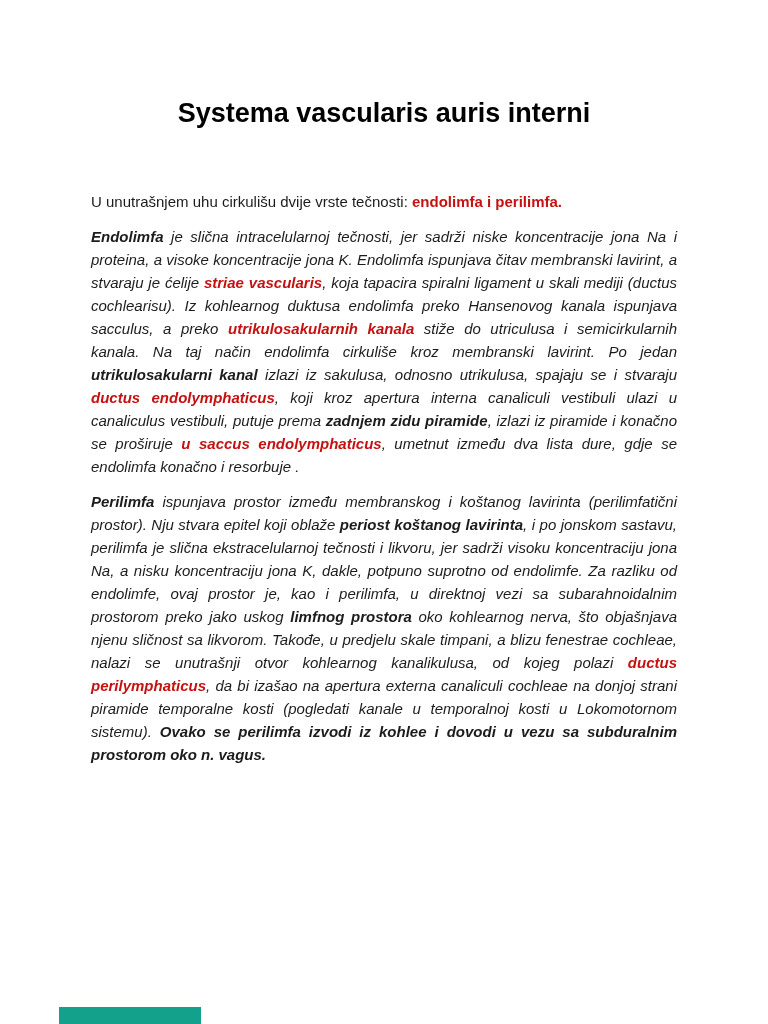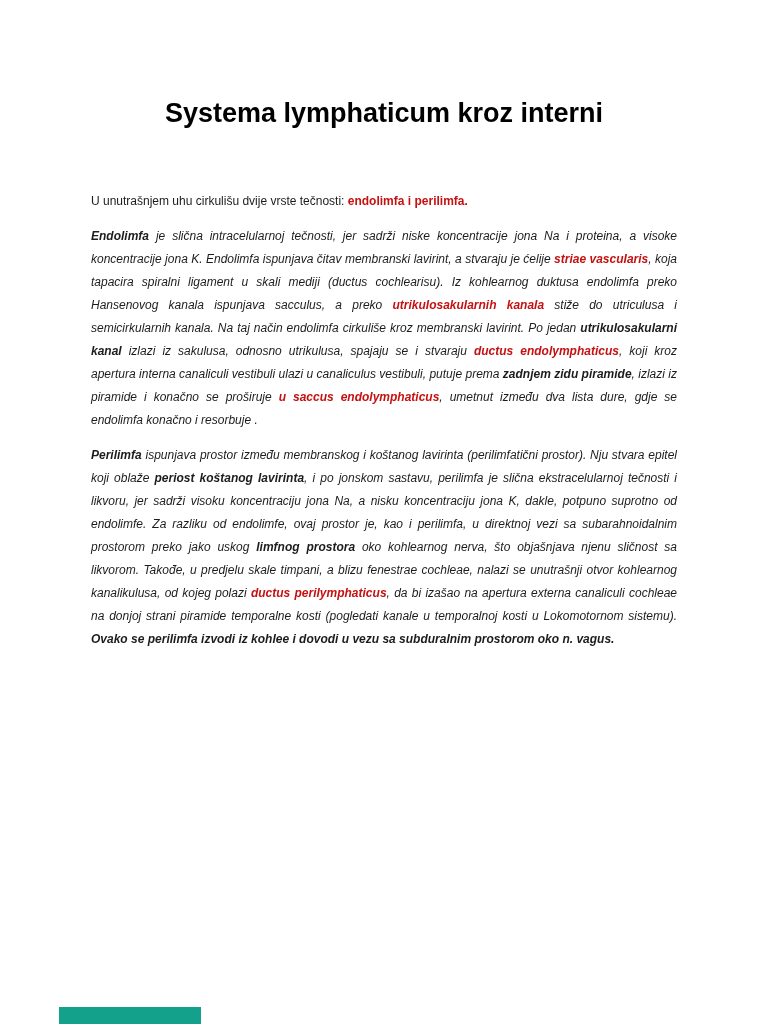--- a/index.html
+++ b/index.html
@@ -22,21 +22,21 @@
   .doc-title {
     margin-top: 96px;
     text-align: center;
     font-size: 27px;
     line-height: 34px;
     font-weight: 700;
     color: #000000;
     letter-spacing: 0px;
   }
   .para {
-    font-size: 12px;
+    font-size: 15px;
     line-height: 23px;
     color: #1c1c1c;
   }
   .para.intro {
     margin-top: 60px;
     font-style: normal;
     text-align: left;
   }
   .para.body-para {
     margin-top: 12px;
@@ -55,21 +55,21 @@
     height: 17px;
     background: var(--teal, #14a18c);
     cursor: pointer;
   }
 </style>
 </head>
 <body>
 
 <div class="page">
   <div class="content">
-    <h1 class="doc-title">Systema lymphaticum kroz interni</h1>
+    <h1 class="doc-title">Systema vascularis auris interni</h1>
 
     <p class="para intro"><span class="run-normal">U unutrašnjem uhu cirkulišu dvije vrste tečnosti: </span><span class="run-bold-red">endolimfa i perilimfa.</span></p>
 
     <p class="para body-para"><span class="run-bold">Endolimfa</span><span class="run-normal"> je slična intracelularnoj tečnosti, jer sadrži niske koncentracije jona Na i proteina, a visoke koncentracije jona K. Endolimfa ispunjava čitav membranski lavirint, a stvaraju je ćelije </span><span class="run-bold-red">striae vascularis</span><span class="run-normal">, koja tapacira spiralni ligament u skali mediji (ductus cochlearisu). Iz kohlearnog duktusa endolimfa preko Hansenovog kanala ispunjava sacculus, a preko </span><span class="run-bold-red">utrikulosakularnih kanala</span><span class="run-normal"> stiže do utriculusa i semicirkularnih kanala. Na taj način endolimfa cirkuliše kroz membranski lavirint. Po jedan </span><span class="run-bold">utrikulosakularni kanal</span><span class="run-normal"> izlazi iz sakulusa, odnosno utrikulusa, spajaju se i stvaraju </span><span class="run-bold-red">ductus endolymphaticus</span><span class="run-normal">, koji kroz apertura interna canaliculi vestibuli ulazi u canaliculus vestibuli, putuje prema </span><span class="run-bold">zadnjem zidu piramide</span><span class="run-normal">, izlazi iz piramide i konačno se proširuje </span><span class="run-bold-red">u saccus endolymphaticus</span><span class="run-normal">, umetnut između dva lista dure,  gdje se endolimfa konačno i resorbuje .</span></p>
 
     <p class="para body-para"><span class="run-bold">Perilimfa</span><span class="run-normal"> ispunjava prostor između membranskog i koštanog lavirinta (perilimfatični prostor). Nju stvara epitel koji oblaže </span><span class="run-bold">periost koštanog lavirinta</span><span class="run-normal">, i po jonskom sastavu, perilimfa je slična ekstracelularnoj tečnosti i likvoru, jer sadrži visoku koncentraciju jona Na, a nisku koncentraciju jona K, dakle, potpuno suprotno od endolimfe. Za razliku od endolimfe, ovaj prostor je, kao i perilimfa, u direktnoj vezi sa subarahnoidalnim prostorom preko jako uskog </span><span class="run-bold">limfnog prostora</span><span class="run-normal"> oko  kohlearnog nerva, što objašnjava njenu sličnost sa likvorom. Takođe, u predjelu skale timpani, a blizu fenestrae cochleae, nalazi se unutrašnji otvor kohlearnog kanalikulusa, od kojeg polazi </span><span class="run-bold-red">ductus perilymphaticus</span><span class="run-normal">, da bi izašao na apertura externa canaliculi cochleae na donjoj strani piramide temporalne kosti (pogledati kanale u temporalnoj kosti u Lokomotornom sistemu). </span><span class="run-bold">Ovako se perilimfa izvodi iz kohlee i  dovodi u vezu sa subduralnim prostorom oko n. vagus.</span></p>
   </div>
 
   <div class="teal-fragment"></div>
 </div>

